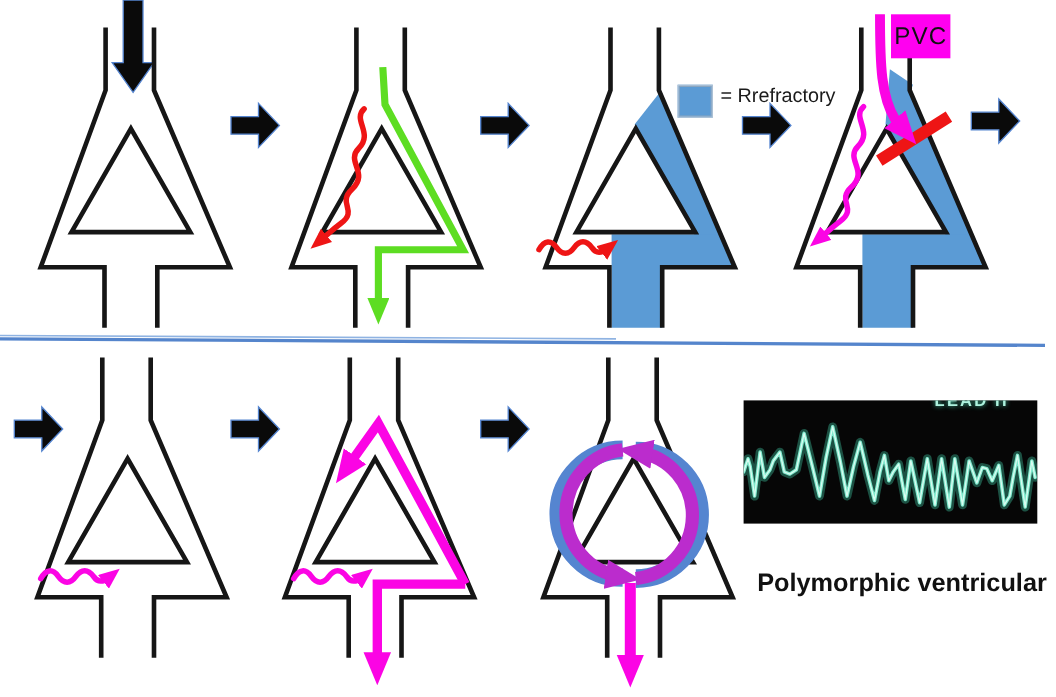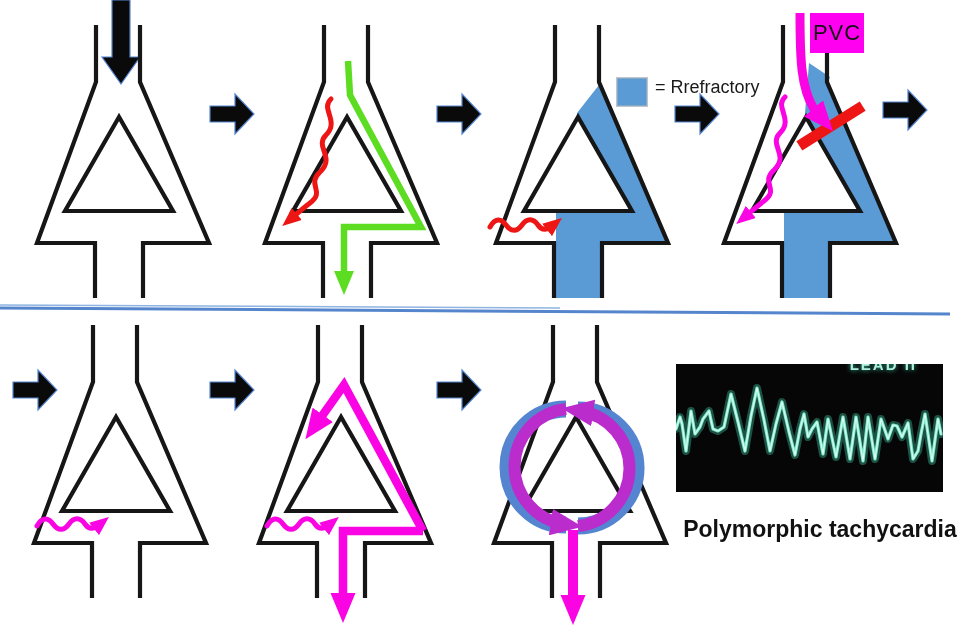--- a/index.html
+++ b/index.html
@@ -32,21 +32,21 @@
   .legend .swatch{width:30px;height:28px;background:var(--refractory);
                   border:1.5px solid #b9c6d4;box-shadow:0 0 0 1px #8aa6c0 inset;}
   .legend .lab{font-size:18px;color:#1a1a1a;white-space:nowrap;}
 
   
   .pvc{left:810px;top:13px;width:54px;height:40px;background:var(--magenta-box);
        display:flex;align-items:center;justify-content:center;
        font-size:22px;color:#111;letter-spacing:1px;}
 
   
-  .ecg{left:676px;top:364px;width:267px;height:128px;background:var(--ecg-bg);overflow:hidden;}
+  .ecg{left:676px;top:364px;width:267px;height:112px;background:var(--ecg-bg);overflow:hidden;}
   .ecg .lead{position:absolute;top:-8px;right:26px;font-size:15px;font-weight:bold;
              color:var(--lead-text);letter-spacing:2px;text-shadow:0 0 5px #49d3ae;}
   .ecg svg{position:absolute;left:0;top:0;}
   .glow{stroke:#2f8f77;stroke-width:8;opacity:.55;fill:none;stroke-linejoin:round;stroke-linecap:round;}
   .main-trace{stroke:var(--ecg-trace);stroke-width:3.2;fill:none;stroke-linejoin:round;stroke-linecap:round;}
   .core{stroke:#eafff6;stroke-width:1.2;opacity:.85;fill:none;stroke-linejoin:round;stroke-linecap:round;}
 
   
   .caption{left:683px;top:516px;width:274px;text-align:center;font-weight:bold;
            font-size:23px;line-height:1.2;color:#111;}
@@ -174,16 +174,16 @@
           L237,95 L242,87 L245,70 L249,50 L252,70 L256,97 L262,55 L265,70"></path>
       </defs>
       <use href="#trace" class="glow"></use>
       <use href="#trace" class="main-trace"></use>
       <use href="#trace" class="core"></use>
     </svg>
     <span class="lead">LEAD II</span>
   </div>
 
   <div class="abs caption">
-    <div>Polymorphic tachycardia</div>
+    <div>Polymorphic ventricular</div>
   </div>
 
 </div>
 
 </body></html>

